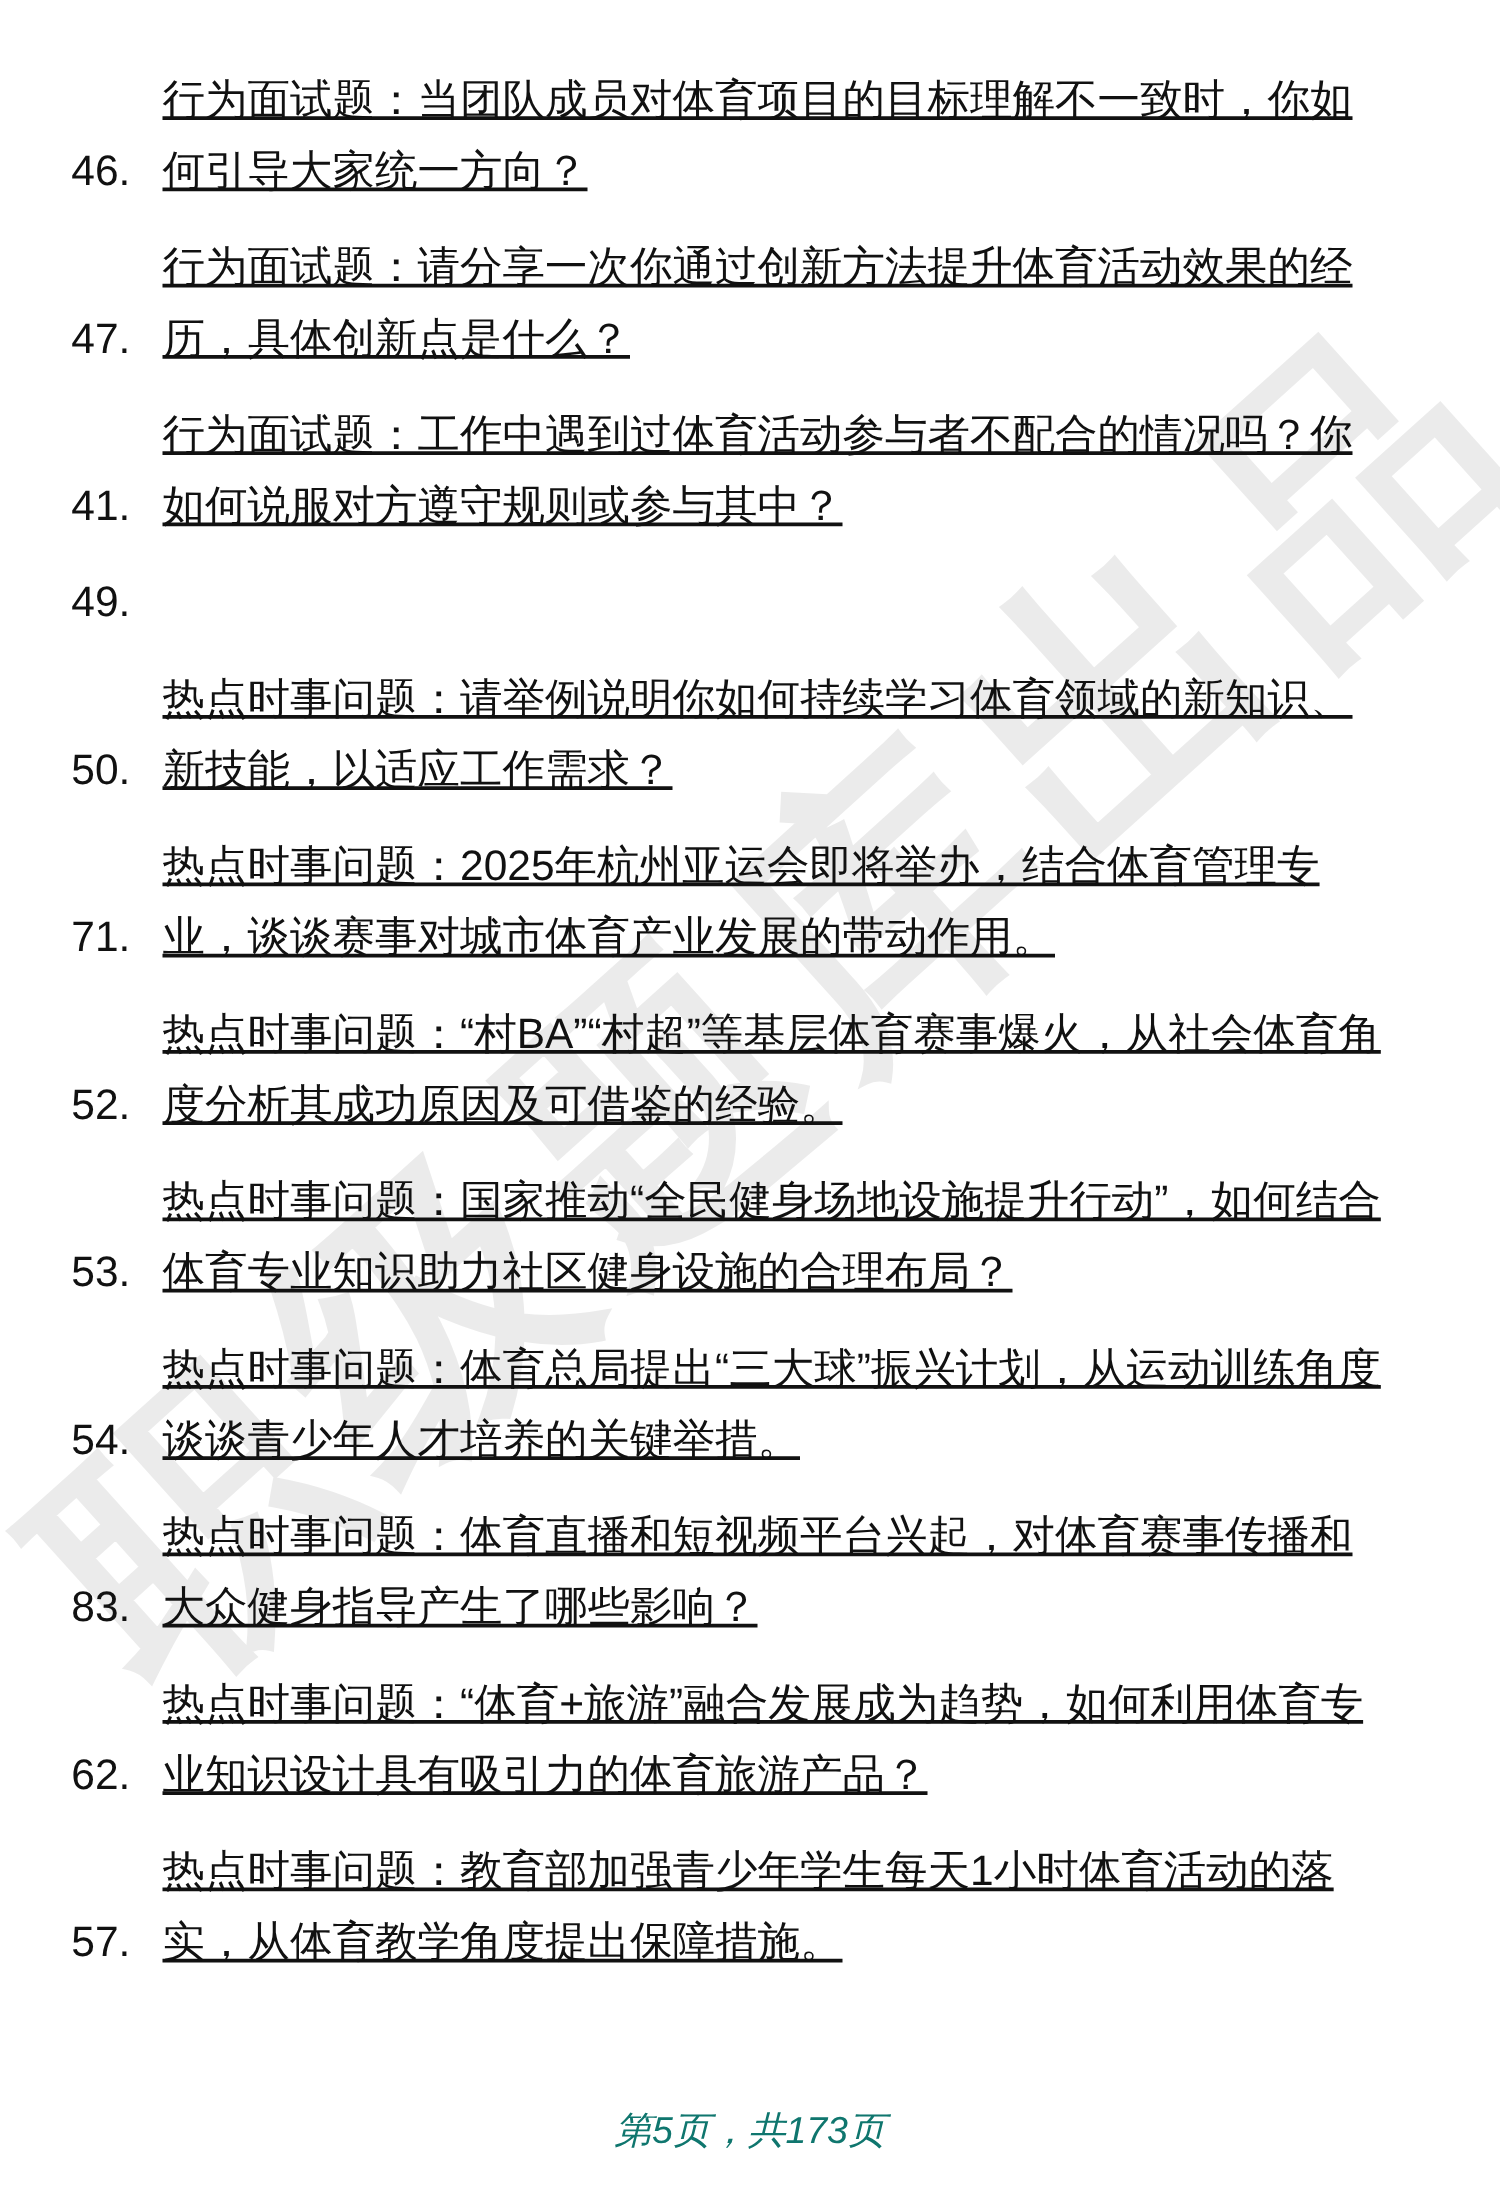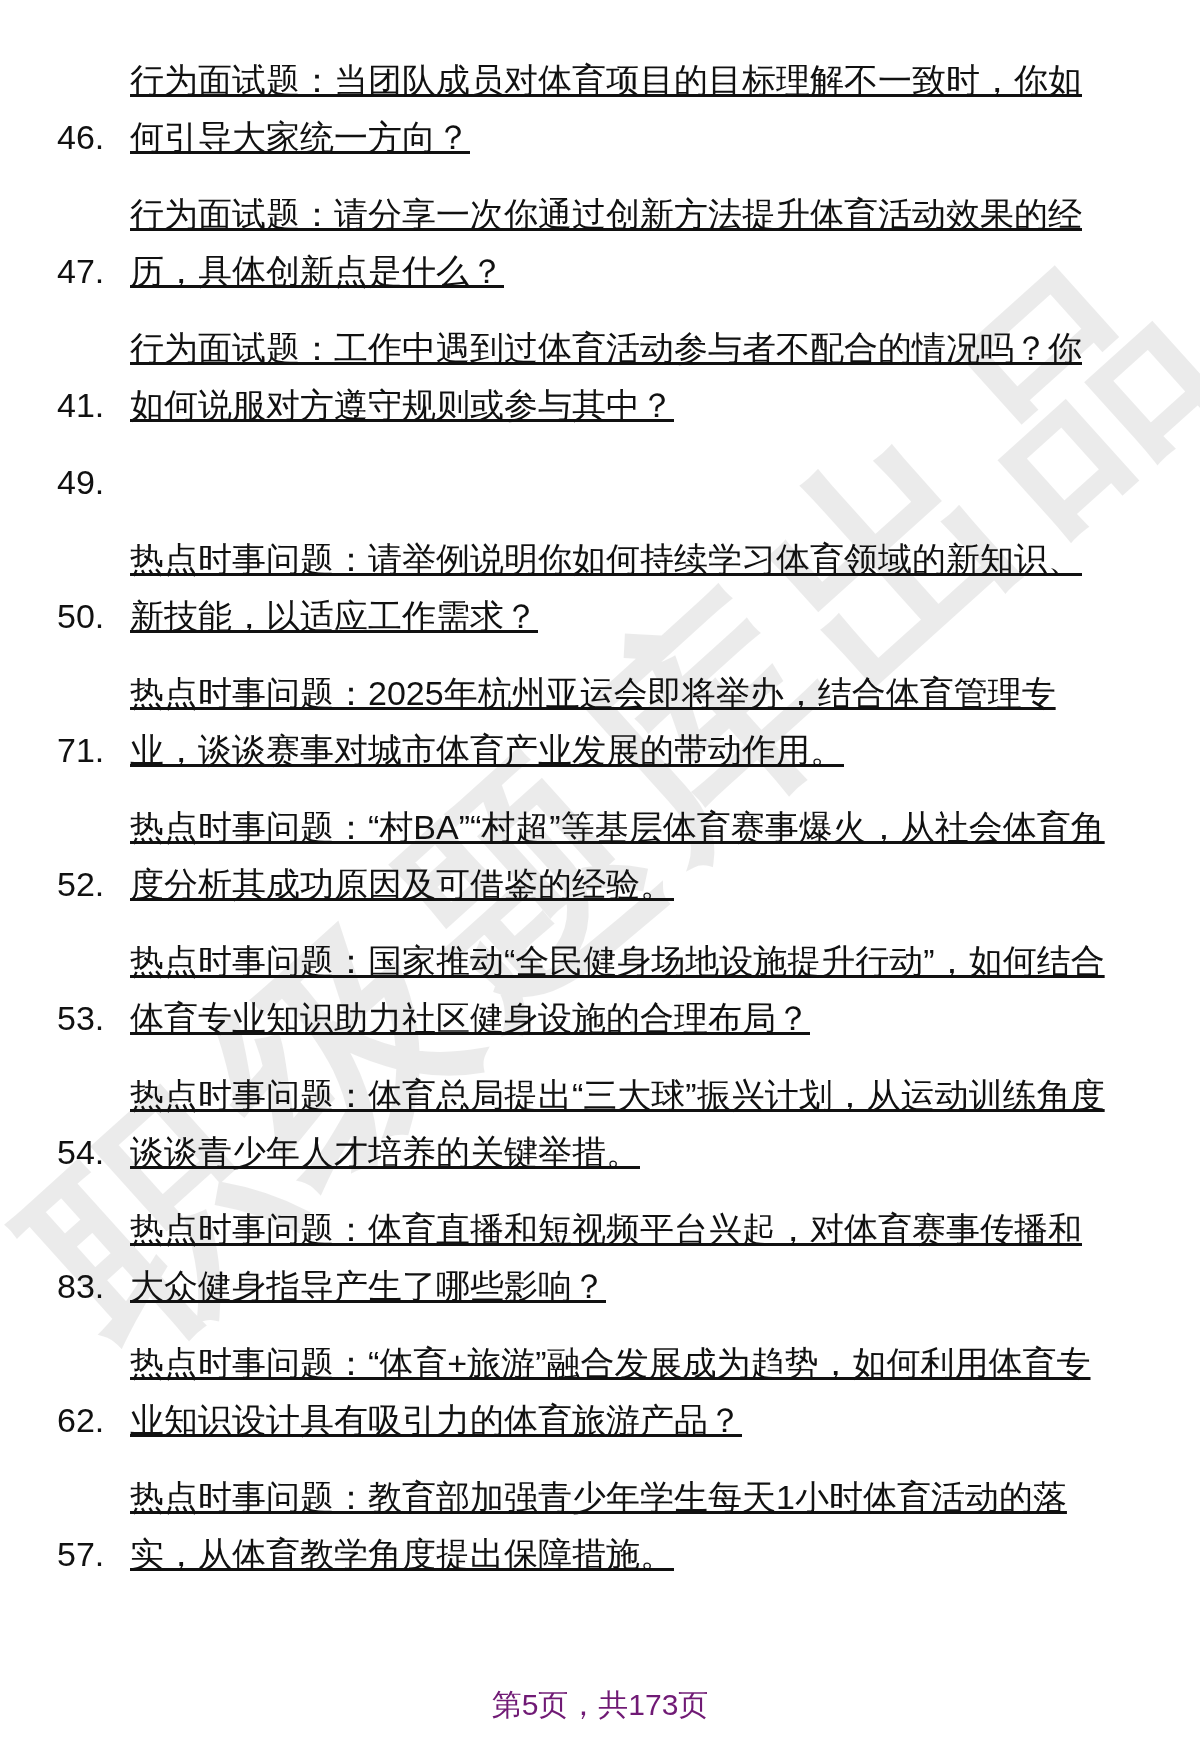--- a/index.html
+++ b/index.html
@@ -58,21 +58,22 @@
   }
   .footer {
     position: absolute;
     left: 0;
     top: 1686px;
     width: 100%;
     text-align: center;
     font-size: 30px;
     line-height: 38px;
     z-index: 1;
-    color: #701a75;
+    color: #0f766e;
+    font-style: italic;
   }
 </style>
 </head>
 <body>
 
 <div class="page">
 
   <div class="watermark">职级题库出品</div>
 
   <div class="question-list">

